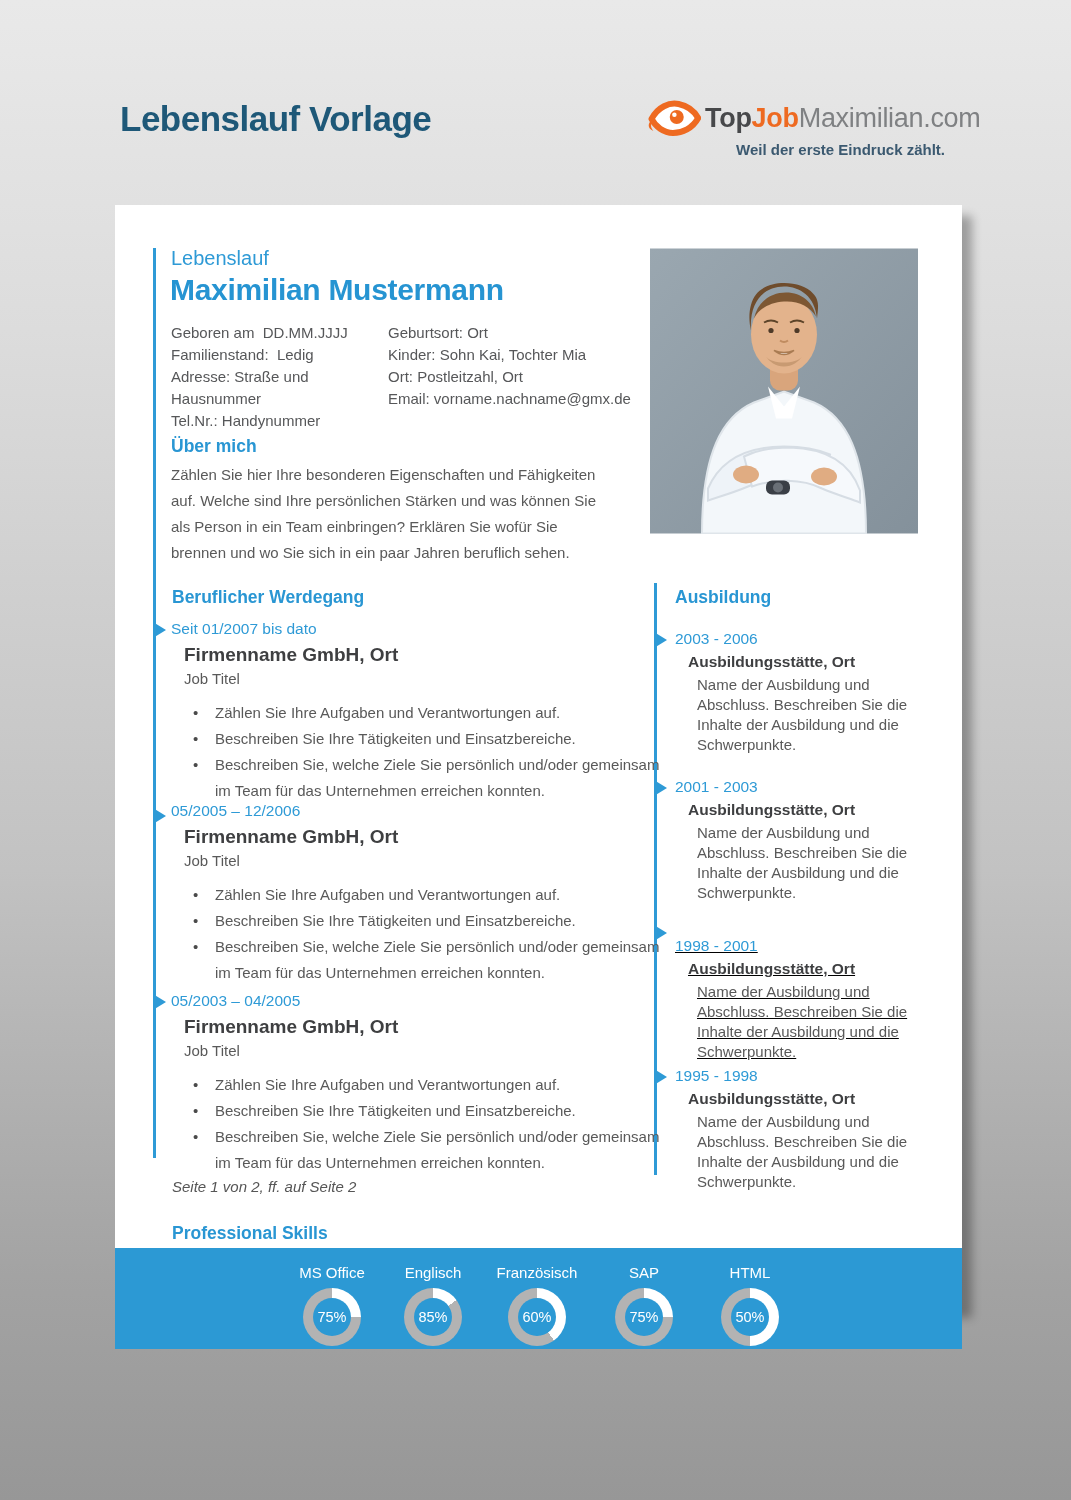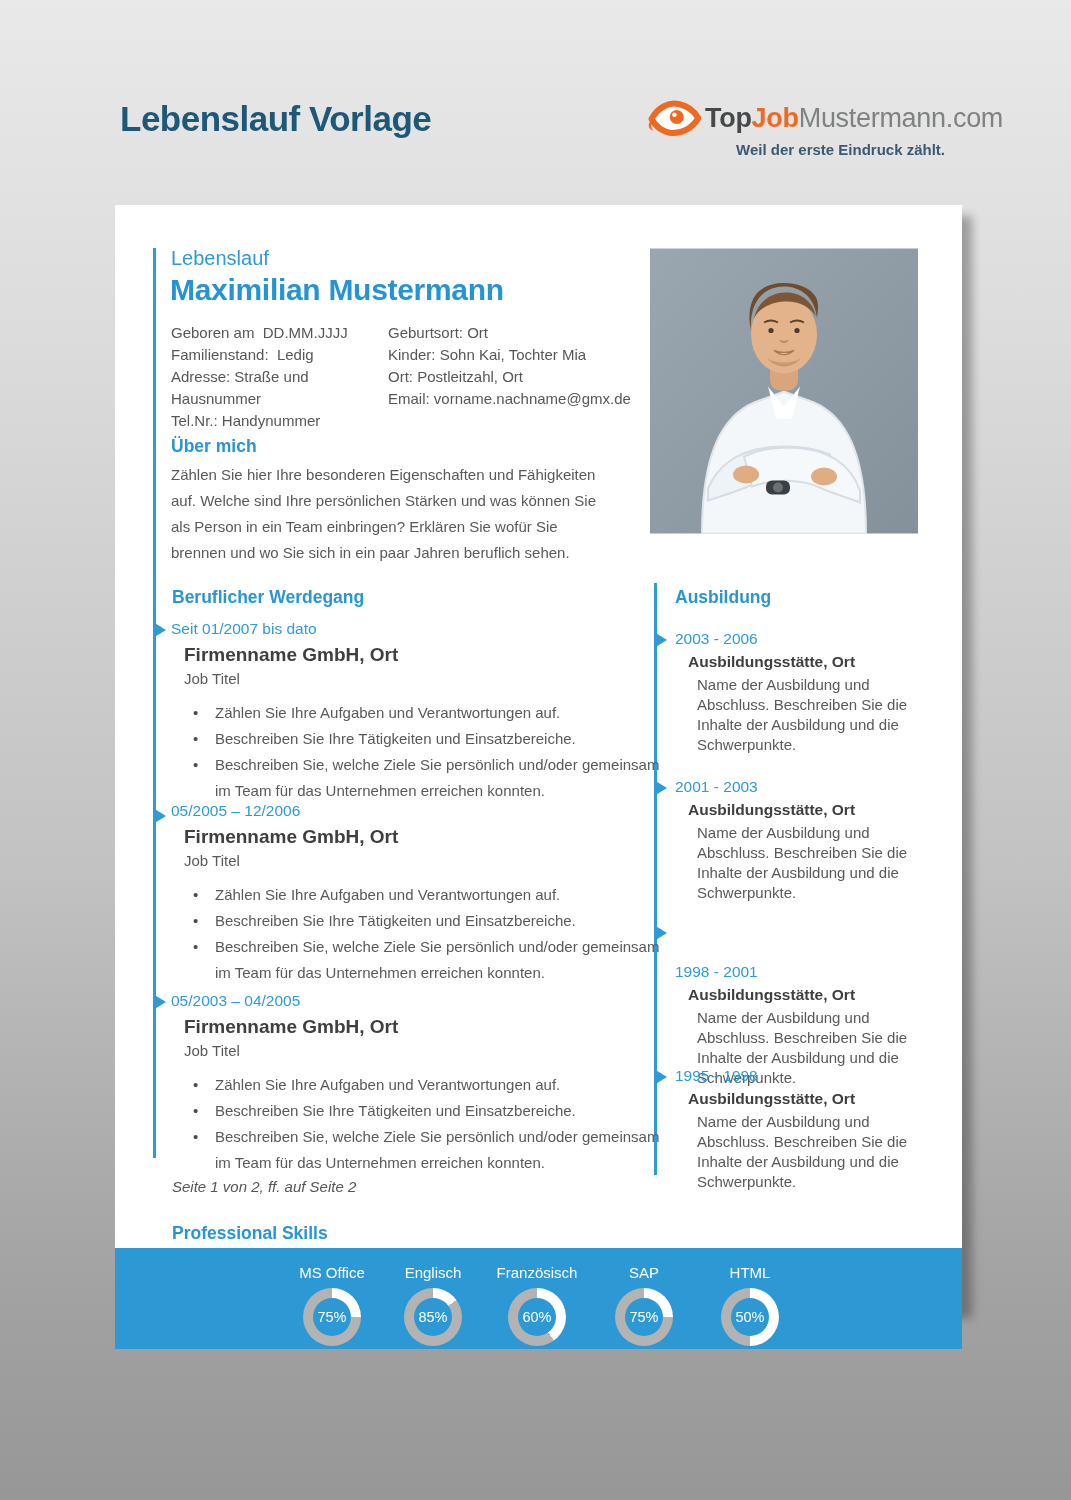--- a/index.html
+++ b/index.html
@@ -43,21 +43,21 @@
   .career-entry{position:absolute;left:56px;width:505px;}
   .ce0{top:415px;} .ce1{top:597px;} .ce2{top:787px;}
   .entry-date{font-size:15.5px;color:#2e9ad6;}
   .entry-company{margin-top:6px;padding-left:13px;font-size:19px;font-weight:bold;color:#3e3f41;}
   .entry-role{margin-top:4px;padding-left:13px;font-size:15px;color:#595959;}
   .bullets{margin-top:13px;}
   .bullet-row{position:relative;padding-left:44px;font-size:15px;line-height:26px;color:#595959;}
   .bullet-dot{position:absolute;left:22px;top:0;color:#4a4a4a;}
 
   .edu-entry{position:absolute;left:560px;width:260px;}
-  .ee0{top:425px;} .ee1{top:573px;} .ee2{top:758px;} .ee3{top:862px;}
+  .ee0{top:425px;} .ee1{top:573px;} .ee2{top:732px;text-decoration:underline;} .ee3{top:862px;}
   .edu-date{font-size:15.5px;color:#2e9ad6;}
   .edu-school{margin-top:5px;padding-left:13px;font-size:15.5px;font-weight:bold;color:#3e3f41;}
   .edu-desc{margin-top:4px;padding-left:22px;width:230px;font-size:15px;line-height:20px;color:#595959;}
 
   .tl-arrow{position:absolute;width:0;height:0;border-top:8px solid transparent;border-bottom:8px solid transparent;border-left:13px solid #2e9ad6;}
   .ar-l{left:38px;}  .ar-r{left:539px;}
   .a0{top:417px;} .a1{top:603px;} .a2{top:789px;}
   .b0{top:427px;} .b1{top:575px;} .b2{top:720px;} .b3{top:864px;}
 
   .page-note{position:absolute;left:57px;top:973px;font-size:15px;font-style:italic;color:#565656;}
@@ -82,21 +82,21 @@
 
   <div class="logo-wrap">
     <div class="logo-row">
       <svg class="logo-eye" viewBox="0 0 60 44" aria-hidden="true">
         <path d="M7 23 C 14 10, 26 5, 36 7 C 46 9, 53 15, 57 22 C 51 33, 40 38, 30 38 C 20 38, 11 31, 7 23 Z" fill="#ffffff" stroke="#ee6a21" stroke-width="6.5" stroke-linejoin="round"></path>
         <path d="M8 24 C 3 27, 2 33, 9 36 C 5 31, 6 27, 11 25 Z" fill="#ee6a21"></path>
         <circle cx="34" cy="21" r="7.5" fill="#ee6a21"></circle>
         <circle cx="31.5" cy="18.5" r="2.4" fill="#ffffff"></circle>
       </svg>
       <div class="brand">
-        <span class="b-top">Top</span><span class="b-job">Job</span><span class="b-suffix">Mustermann.com</span>
+        <span class="b-top">Top</span><span class="b-job">Job</span><span class="b-suffix">Maximilian.com</span>
       </div>
     </div>
     <div class="tagline">Weil der erste Eindruck zählt.</div>
   </div>
 
   <div class="paper">
 
     <div class="accent-line line-left"></div>
     <div class="accent-line line-right"></div>
 

